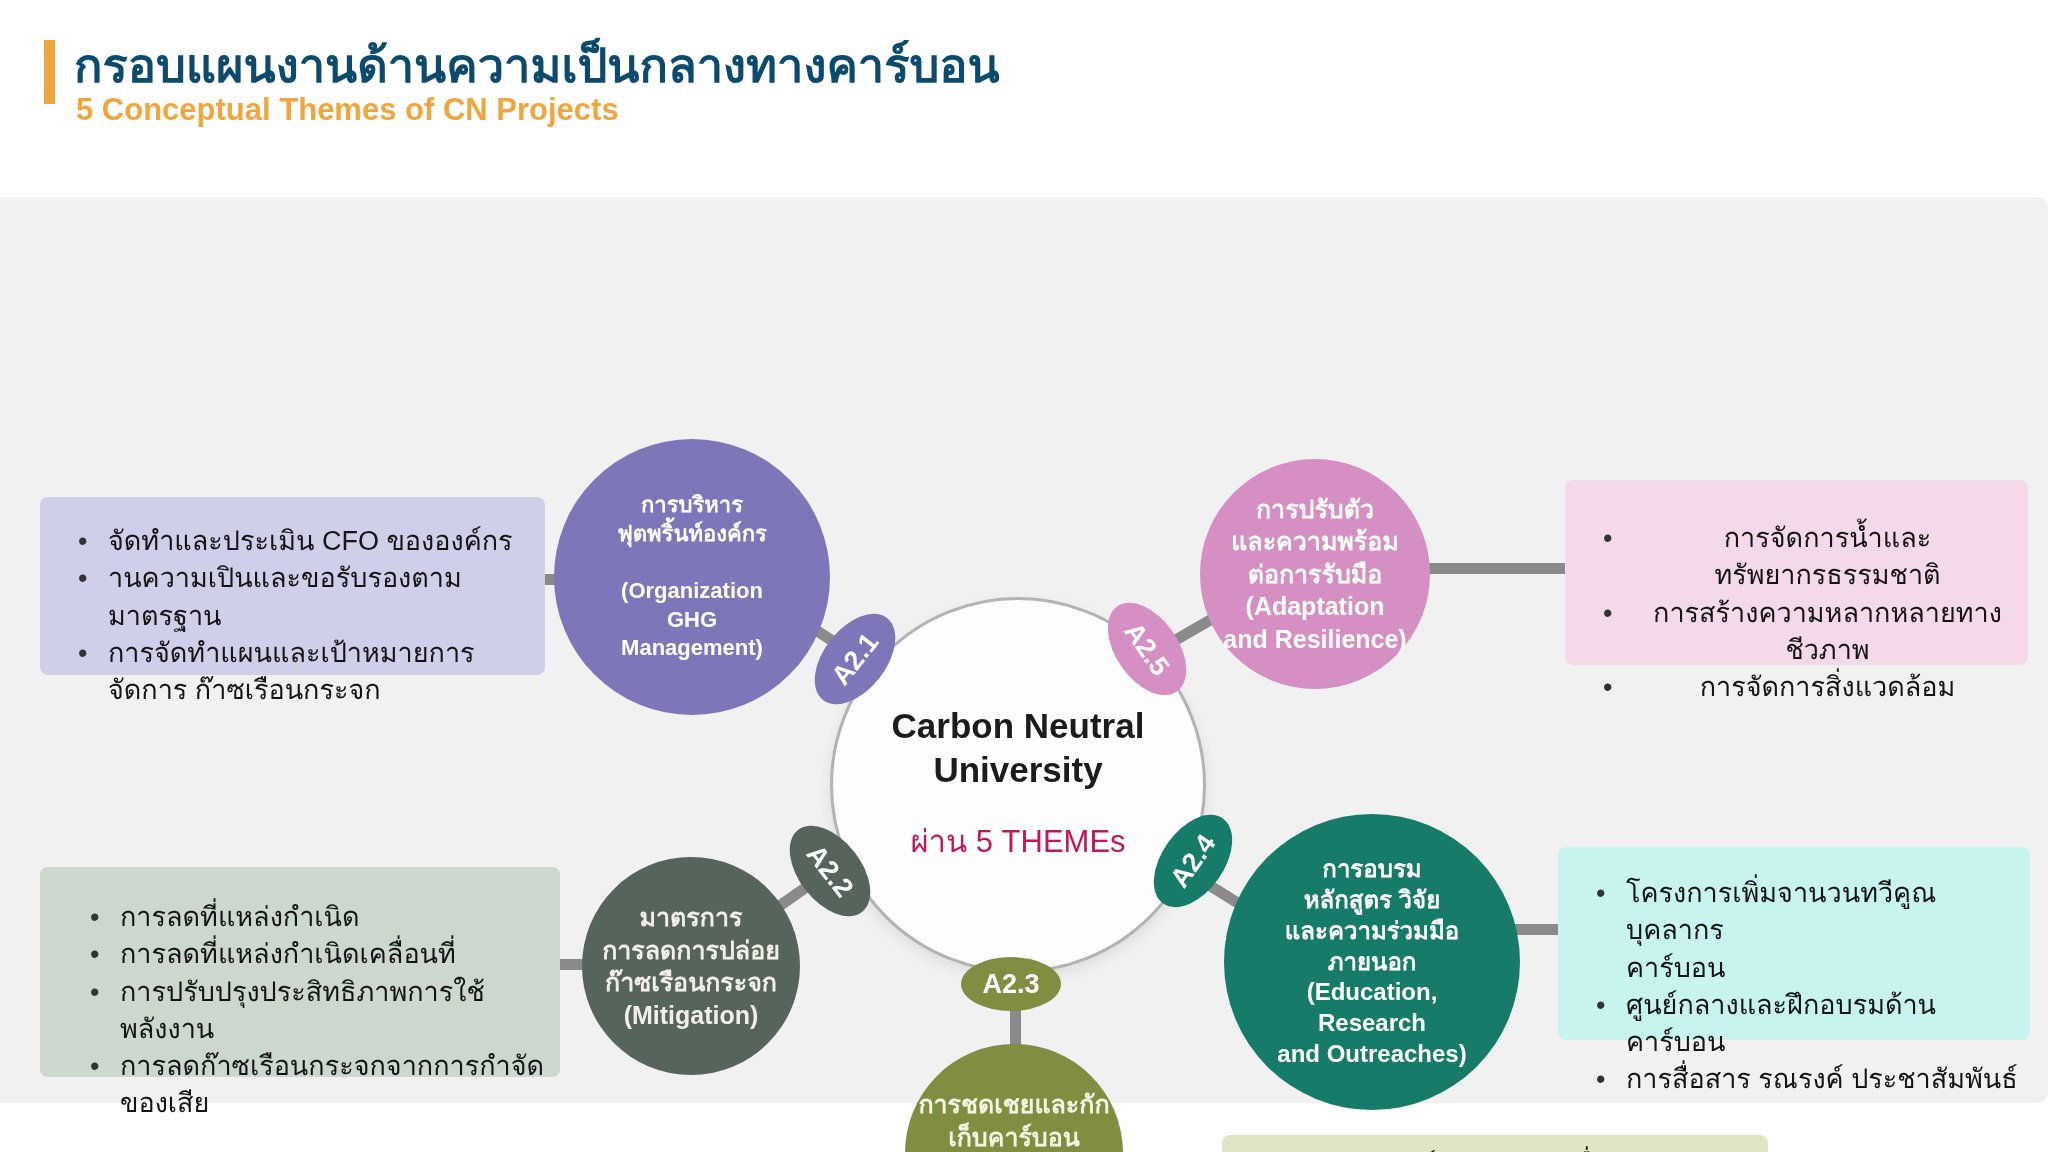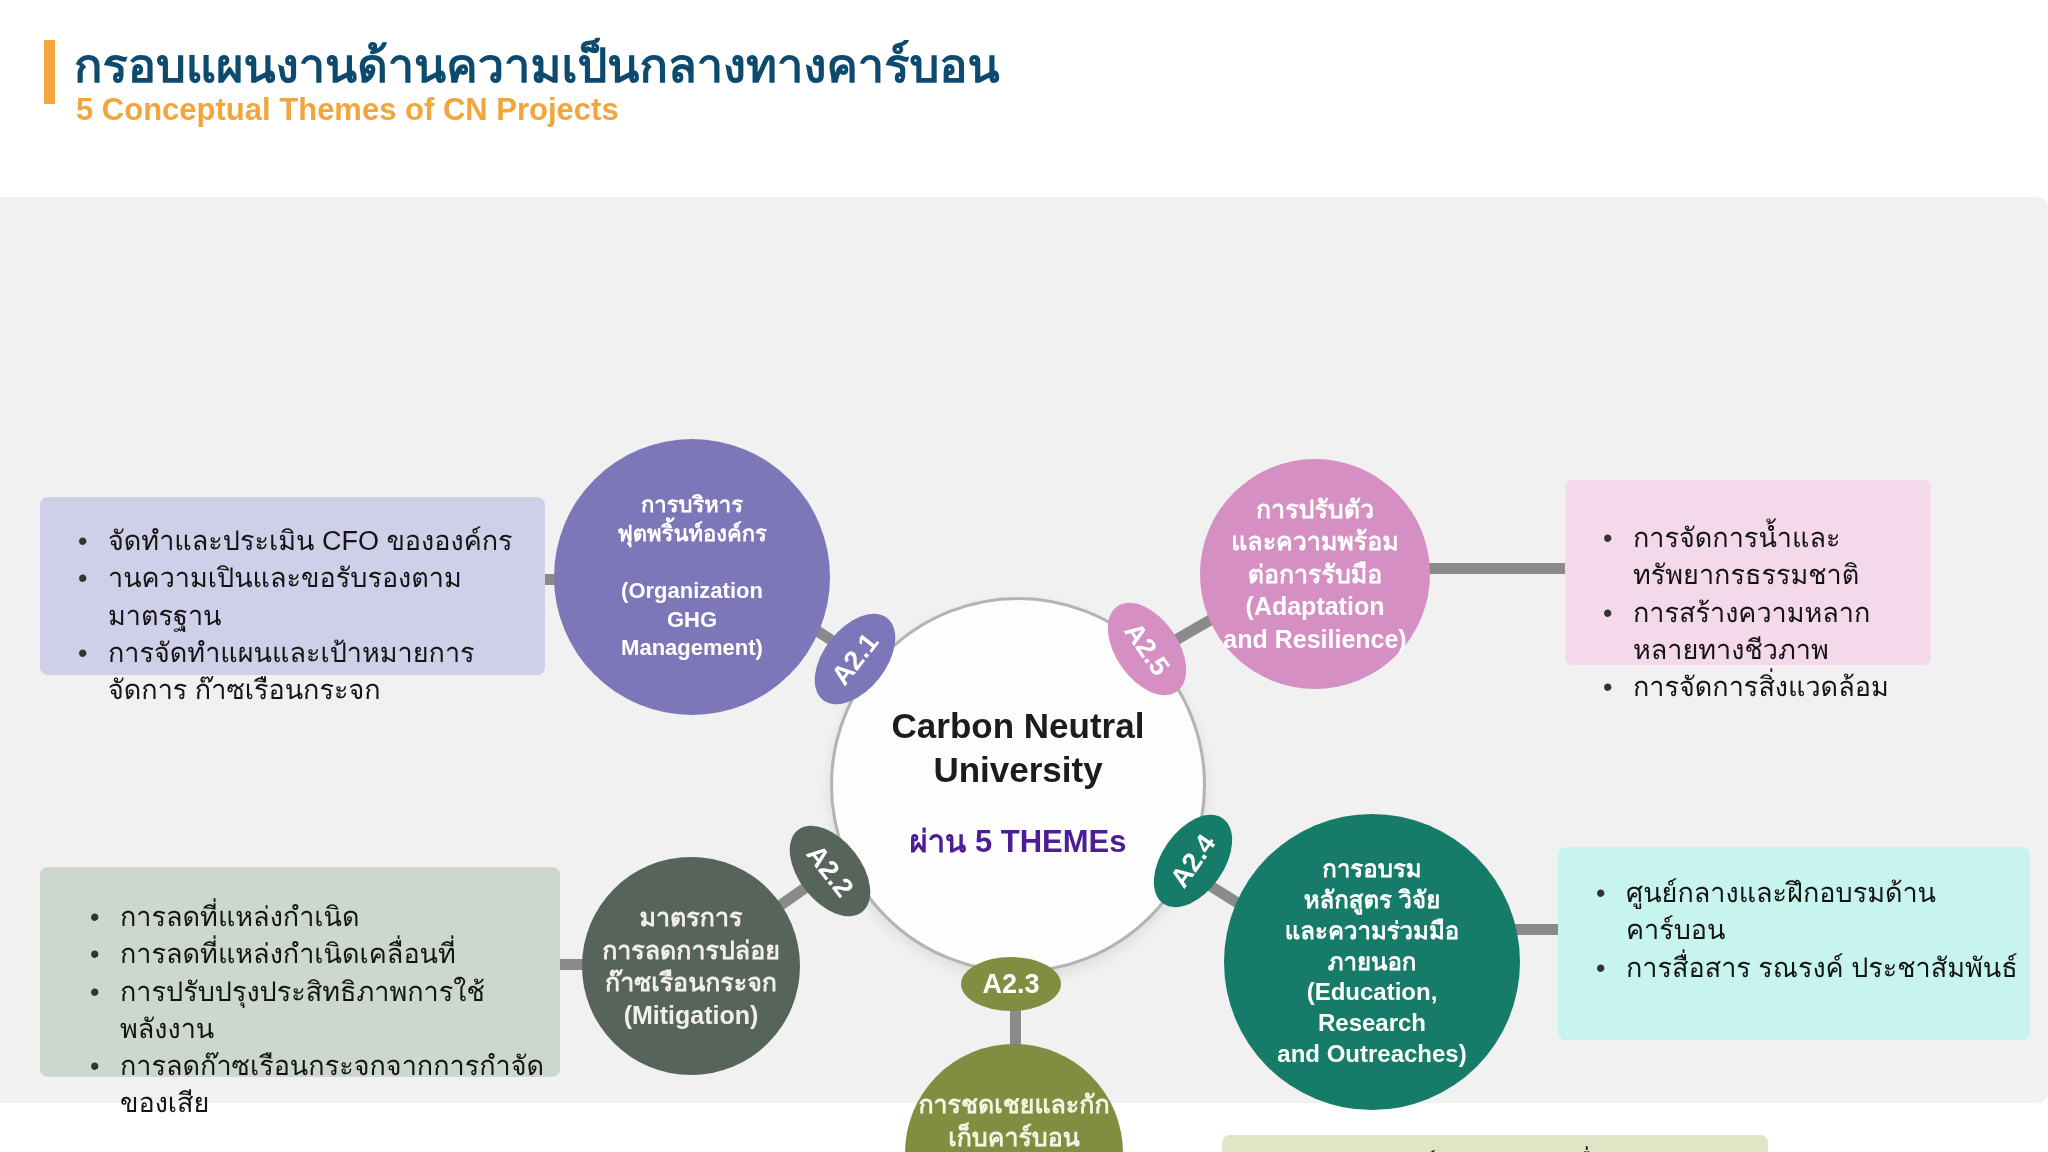--- a/index.html
+++ b/index.html
@@ -31,21 +31,21 @@
     display:flex; align-items:center; justify-content:center; text-align:center;
   }
   .circle-text { white-space:pre-line; font-weight:bold; }
   #center-circle {
     left:830px; top:400px; width:370px; height:370px;
     background:#fdfdfd; border:3px solid #b3b3b3;
     box-shadow:0 6px 14px rgba(0,0,0,0.08);
     flex-direction:column; z-index:2;
   }
   #center-title { font-size:35px; font-weight:bold; color:#1c1c1c; line-height:1.25; white-space:pre-line; }
-  #center-sub { margin-top:24px; font-size:31px; font-weight:bold; color:#4c1d95; }
+  #center-sub { margin-top:24px; font-size:31px; font-weight:normal; color:#be185d; }
   .t1-circle { left:554px; top:242px; width:276px; height:276px; background:#7d77b9; }
   .t1-circle .circle-text { color:#ffffff; font-size:22px; line-height:1.3; }
   .t2-circle { left:582px; top:660px; width:218px; height:218px; background:#56645c; }
   .t2-circle .circle-text { color:#f2efe8; font-size:25px; line-height:1.3; }
   .t3-circle { left:905px; top:847px; width:218px; height:218px; background:#7f8e40; }
   .t3-circle .circle-text { color:#f5f3e2; font-size:25px; line-height:1.3; }
   .t4-circle { left:1224px; top:617px; width:296px; height:296px; background:#167c69; }
   .t4-circle .circle-text { color:#ffffff; font-size:24px; line-height:1.28; }
   .t5-circle { left:1200px; top:262px; width:230px; height:230px; background:#d58fc2; }
   .t5-circle .circle-text { color:#ffffff; font-size:25px; line-height:1.3; }
@@ -65,21 +65,21 @@
   .bullet-box ul { list-style:none; margin:0; padding:0; }
   .bullet-box li {
     position:relative; padding-left:40px; color:#141414;
     font-size:27px; line-height:1.38; white-space:pre-line;
   }
   .bullet-box li::before { content:"\2022"; position:absolute; left:10px; top:0; color:#333333; }
   #box-t1 { left:40px; top:300px; width:505px; height:178px; background:#d0cfe9; padding:26px 10px 0 28px; box-sizing:border-box; }
   #box-t2 { left:40px; top:670px; width:520px; height:210px; background:#ccd7cd; padding:32px 6px 0 40px; box-sizing:border-box; }
   #box-t3 { left:1222px; top:938px; width:546px; height:97px; background:#dfe6c5; padding:12px 10px 0 60px; box-sizing:border-box; }
   #box-t4 { left:1558px; top:650px; width:472px; height:193px; background:#c7f4ee; padding:28px 8px 0 28px; box-sizing:border-box; }
-  #box-t5 { left:1565px; top:283px; width:366px; height:185px; background:#f4d9ea; padding:40px 6px 0 28px; box-sizing:border-box; }
+  #box-t5 { left:1565px; top:283px; width:463px; height:185px; background:#f4d9ea; padding:40px 6px 0 28px; box-sizing:border-box;text-align:center; }
 </style>
 </head>
 <body>
 
 <div id="stage">
 
   <div id="accent-bar"></div>
   <div id="page-title">กรอบแผนงานด้านความเป็นกลางทางคาร์บอน</div>
   <div id="page-subtitle">5 Conceptual Themes of CN Projects</div>
 
@@ -171,20 +171,22 @@
       </ul>
     </div>
     <div class="bullet-box" id="box-t3">
       <ul>
         <li>จัดหาคาร์บอนเครดิตเพื่อการ Offset</li>
 
       </ul>
     </div>
     <div class="bullet-box" id="box-t4">
       <ul>
+        <li>โครงการเพิ่มจานวนทวีคูณบุคลากร
+คาร์บอน</li>
         <li>ศูนย์กลางและฝึกอบรมด้านคาร์บอน</li>
         <li>การสื่อสาร รณรงค์ ประชาสัมพันธ์</li>
       </ul>
     </div>
     <div class="bullet-box" id="box-t5">
       <ul>
         <li>การจัดการน้ำและทรัพยากรธรรมชาติ</li>
         <li>การสร้างความหลากหลายทางชีวภาพ</li>
         <li>การจัดการสิ่งแวดล้อม</li>
       </ul>

